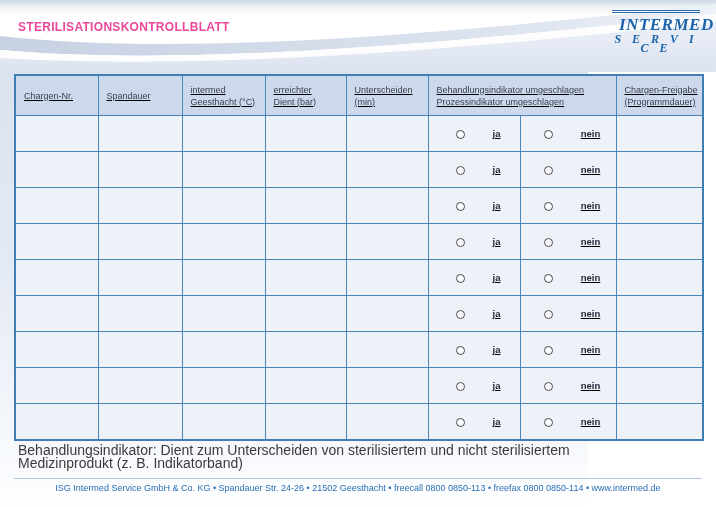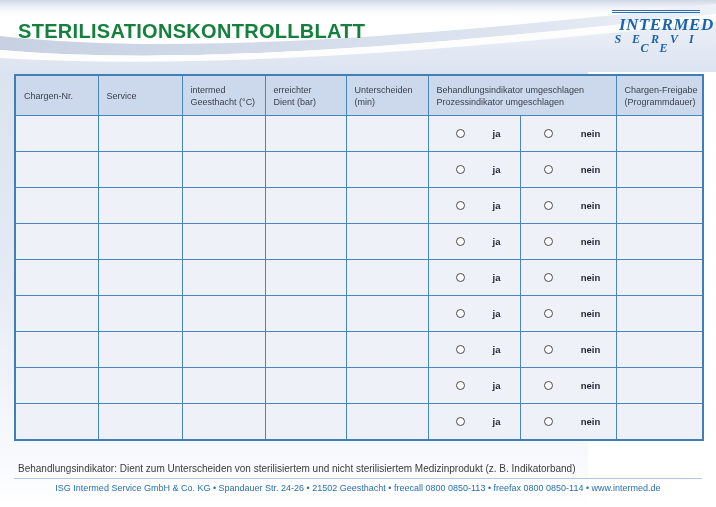--- a/index.html
+++ b/index.html
@@ -10,21 +10,21 @@
     position:relative;
     overflow:hidden;
   }
   .page{width:716px;height:507px;position:relative;}
 
   
   .header{position:relative;width:716px;height:72px;}
   .header svg{position:absolute;left:0;top:0;}
   .page-title{
     position:absolute;left:18px;top:20px;margin:0;
-    font-size:20px;font-weight:bold;color:#15803d;
+    font-size:12px;font-weight:bold;color:#ec4899;
     letter-spacing:.3px;z-index:2;
   }
   .logo{
     position:absolute;right:16px;top:10px;width:88px;
     color:#1b64ab;text-align:center;z-index:2;
   }
   .logo-stripes{
     height:5px;width:100%;margin-bottom:1px;
     background:repeating-linear-gradient(180deg,#2a6cb0 0,#2a6cb0 1px,transparent 1px,transparent 2.4px);
   }
@@ -37,20 +37,21 @@
   .logo-sub{
     font-family:"Liberation Serif",serif;
     font-style:italic;font-weight:bold;font-size:12px;line-height:9px;
     letter-spacing:4px;margin-top:2px;
   }
 
   
   .content{
     position:absolute;top:72px;left:0;width:588px;height:435px;
     background:linear-gradient(180deg,#dbe3f0 0%,#e4eaf4 45%,#f8fafd 90%,#ffffff 100%);
+    text-decoration:underline;
   }
 
   
   table.sheet{
     border-collapse:collapse;table-layout:fixed;
     margin:2px 0 0 14px;width:688px;
     border:2px solid #3f7fb4;
   }
   table.sheet th,table.sheet td{
     border:1px solid #4787bb;
@@ -59,31 +60,31 @@
     overflow:hidden;
   }
   table.sheet th{
     background:#ccd8ec;height:39px;font-weight:normal;line-height:12px;
   }
   table.sheet td{
     background:#eef1f8;height:35px;
   }
   .hl{white-space:nowrap;}
   td.choice{padding:0;}
-  .choice-wrap{display:flex;align-items:center;justify-content:center;gap:28px;}
+  .choice-wrap{display:flex;align-items:flex-end;justify-content:center;gap:28px;}
   .radio{
     display:inline-block;width:7px;height:7px;border-radius:50%;
     border:1.2px solid #4c4c4c;background:#fbfcfe;flex:0 0 auto;
   }
   .choice-label{font-weight:bold;color:#1f2430;font-size:9.5px;}
 
   
   .footnotes{
-    position:absolute;left:18px;top:391px;
-    font-size:10px;line-height:12.5px;color:#3b3b3b;
+    position:absolute;left:18px;top:372px;
+    font-size:14px;line-height:12.5px;color:#3b3b3b;
   }
   .footer-rule{
     position:absolute;left:14px;top:406px;width:688px;height:1px;
     background:#b3c6de;
   }
   .footer-line{
     position:absolute;left:0;top:411px;width:716px;
     text-align:center;font-size:9px;color:#2b6fb3;
   }
 </style>
@@ -135,21 +136,21 @@
           <col style="width:92px">
         <col style="width:96px">
           <col style="width:87px">
       </colgroup>
       <thead>
         <tr>
           <th>
             <div class="hl">Chargen-Nr.</div>
           </th>
           <th>
-            <div class="hl">Service</div>
+            <div class="hl">Spandauer</div>
           </th>
           <th>
             <div class="hl">intermed</div>
             <div class="hl">Geesthacht (°C)</div>
           </th>
           <th>
             <div class="hl">erreichter</div>
             <div class="hl">Dient (bar)</div>
           </th>
           <th>

